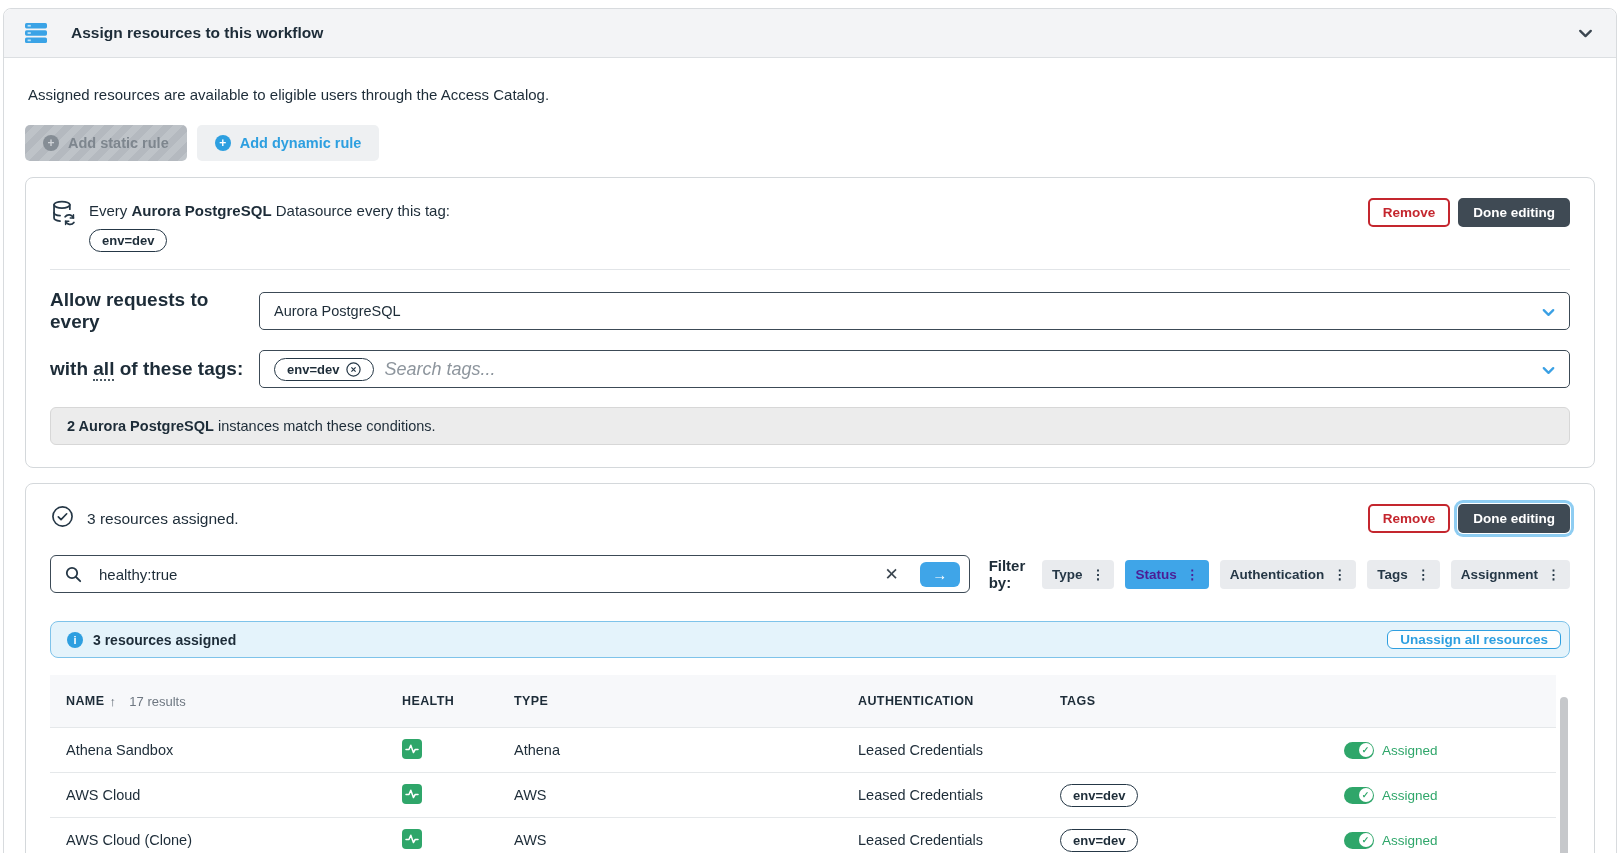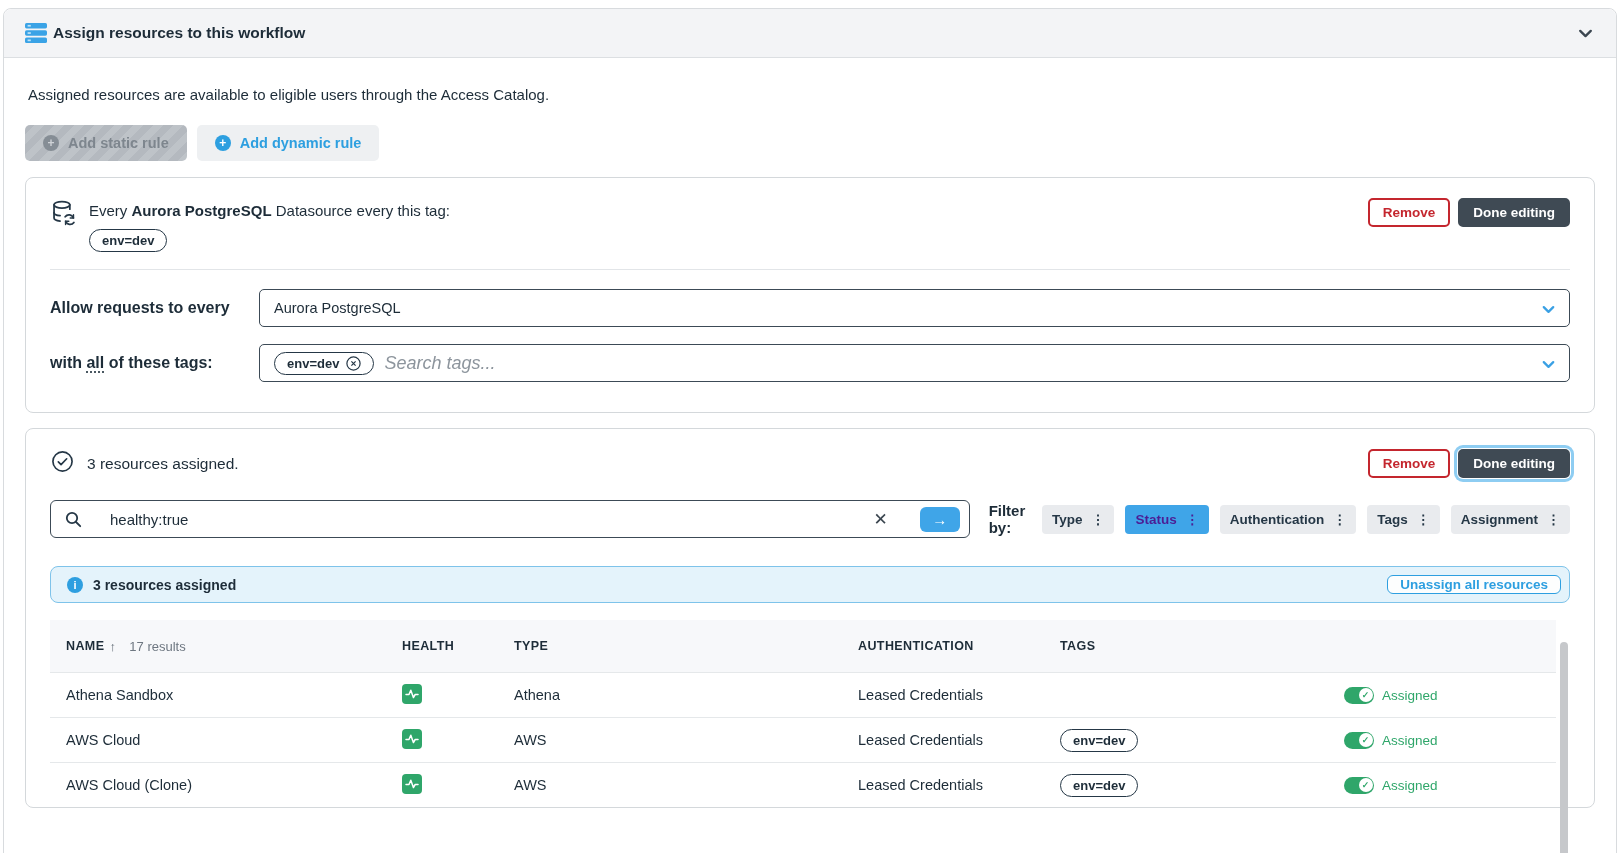--- a/index.html
+++ b/index.html
@@ -2,21 +2,21 @@
 <html><head>
 <meta charset="utf-8">
 <style>
   * { box-sizing: border-box; margin: 0; padding: 0; }
   html,body { width:1622px; height:853px; overflow:hidden; background:#fff;
     font-family:"Liberation Sans", sans-serif; color:#1d2c38; }
   .panel { position:absolute; left:3px; top:8px; width:1614px; min-height:1100px;
     border:1px solid #d8dbde; border-radius:8px; background:#fff; }
   .panel-header { display:flex; align-items:center; height:49px; padding:0 21px;
     background:#f3f4f6; border-bottom:1px solid #dcdfe2; border-radius:8px 8px 0 0; }
-  .panel-header .title { font-size:15.5px; font-weight:700; margin-left:6px; }
+  .panel-header .title { font-size:15.5px; font-weight:700; margin-left:24px; }
   .hdr-collapse { margin-left:auto; background:none; border:none; cursor:pointer; display:flex; }
   .panel-body { padding:22px 21px 0 21px; }
   .description { font-size:15px; margin:6px 0 22px 3px; }
   .actions-row { display:flex; gap:10px; margin-bottom:16px; }
   .btn { display:inline-flex; align-items:center; gap:9px; border:none; border-radius:5px;
     padding:10px 18px; font-size:14.5px; font-weight:700; cursor:pointer;
     font-family:"Liberation Sans", sans-serif; }
   .btn-static { color:#7e868e; background:repeating-linear-gradient(135deg,
       #b4b9bf 0 7px, #bec3c8 7px 14px); cursor:default; }
   .btn-dynamic { background:#eef0f2; color:#2d9fe0; }
@@ -36,33 +36,33 @@
   .head-actions { margin-left:auto; display:flex; gap:8px; align-items:flex-start; }
   .remove-btn { background:#fff; border:2px solid #c4262e; color:#c4262e; font-weight:700;
     font-size:13.5px; padding:5px 13px; border-radius:5px; cursor:pointer;
     font-family:"Liberation Sans", sans-serif; }
   .done-btn { background:#3f4a54; border:2px solid #3f4a54; color:#fff; font-weight:700;
     font-size:13.5px; padding:5px 13px; border-radius:5px; cursor:pointer;
     font-family:"Liberation Sans", sans-serif; }
   .done-btn.focused { box-shadow:0 0 0 1px #fff, 0 0 0 4px #8ecdf2; }
   .divider { border:none; border-top:1px solid #e2e5e8; margin:17px 0 19px 0; }
   .form-row { display:flex; align-items:center; margin-bottom:17px; }
-  .form-label { width:209px; font-size:16px; font-weight:700; flex:none; }
+  .form-label { width:209px; font-size:19px; font-weight:700; flex:none; }
   .dotted { border-bottom:2px dotted #4a5862; font-weight:700; }
   .selectbox { flex:1; height:38px; border:1px solid #3c4a56; border-radius:5px;
     display:flex; align-items:center; padding:0 14px; font-size:14.5px; position:relative;
     background:#fff; cursor:pointer; gap:10px; }
   .selectbox .chev { position:absolute; right:12px; top:11px; }
   .ph { font-style:italic; color:#8d959d; font-size:18px; font-weight:400; }
   .match-box { background:#ececec; border:1px solid #d7d7d7; border-radius:6px;
     padding:10px 16px; font-size:14.5px; margin-top:19px; }
   .match-box b { font-weight:700; }
   .search-row { display:flex; align-items:center; margin-top:22px; margin-bottom:28px; }
   .search-box { width:952px; height:38px; border:1px solid #3c4a56; border-radius:6px;
-    display:flex; align-items:center; padding:0 9px 0 14px; gap:28px; background:#fff; }
+    display:flex; align-items:center; padding:0 9px 0 14px; gap:17px; background:#fff; }
   .search-box input { border:none; outline:none; flex:1; font-size:15px; color:#1d2c38;
     font-family:"Liberation Sans", sans-serif; background:transparent; }
   .clear-x { background:none; border:none; font-size:17px; color:#3b4650; cursor:pointer;
     padding:0 4px; line-height:1; }
   .go-btn { width:40px; height:25px; background:#3fa5e8; border:none; border-radius:6px;
     color:#fff; font-size:15px; cursor:pointer; display:flex; align-items:center;
     justify-content:center; line-height:1; }
   .filter-group { display:flex; align-items:center; gap:11px; margin-left:19px; }
   .filter-label { font-size:15px; font-weight:700; margin-right:0; }
   .chip { display:inline-flex; align-items:center; gap:9px; background:#e9ebee;
@@ -183,41 +183,44 @@
         <div class="selectbox">
           <span>Aurora PostgreSQL</span>
           <span class="chev">
             <svg width="17" height="17" viewBox="0 0 18 18" fill="none" stroke="#3aa0e4" stroke-width="2.4" stroke-linecap="round" stroke-linejoin="round">
                 <path d="M4 6.5l5 5 5-5"></path>
               </svg>
           </span>
         </div>
       </div>
 
-      <div class="form-row" style="margin-bottom:8px;">
+      <div class="form-row" style="margin-bottom:0;">
         <span class="form-label"><span>with </span><span class="dotted">all</span><span> of these tags:</span></span>
         <div class="selectbox">
           <span class="pill">
             <span>env=dev</span>
             <span style="display:flex;">
               <svg width="15" height="15" viewBox="0 0 15 15" fill="none" stroke="#253746" stroke-width="1.2">
                   <circle cx="7.5" cy="7.5" r="6.6"></circle>
                   <path d="M5.4 5.4l4.2 4.2M9.6 5.4l-4.2 4.2"></path>
                 </svg>
             </span>
           </span>
           <span class="ph">Search tags...</span>
           <span class="chev">
             <svg width="17" height="17" viewBox="0 0 18 18" fill="none" stroke="#3aa0e4" stroke-width="2.4" stroke-linecap="round" stroke-linejoin="round">
                 <path d="M4 6.5l5 5 5-5"></path>
               </svg>
           </span>
         </div>
       </div>
 
+      <div class="match-box">
+        <b>2 Aurora PostgreSQL</b><span> instances match these conditions.</span>
+      </div>
     </div>
 
     <div class="rule-card" style="padding-bottom:0;">
       <div class="rule-head" style="align-items:center;">
         <span class="lead-icon" style="margin-top:0;">
           <svg width="25" height="25" viewBox="0 0 24 24" fill="none" stroke="#253746" stroke-width="1.6" stroke-linecap="round" stroke-linejoin="round">
               <circle cx="12" cy="12" r="9.2"></circle>
               <path d="M8 12.4l2.6 2.6 5.4-5.6"></path>
             </svg>
         </span>

